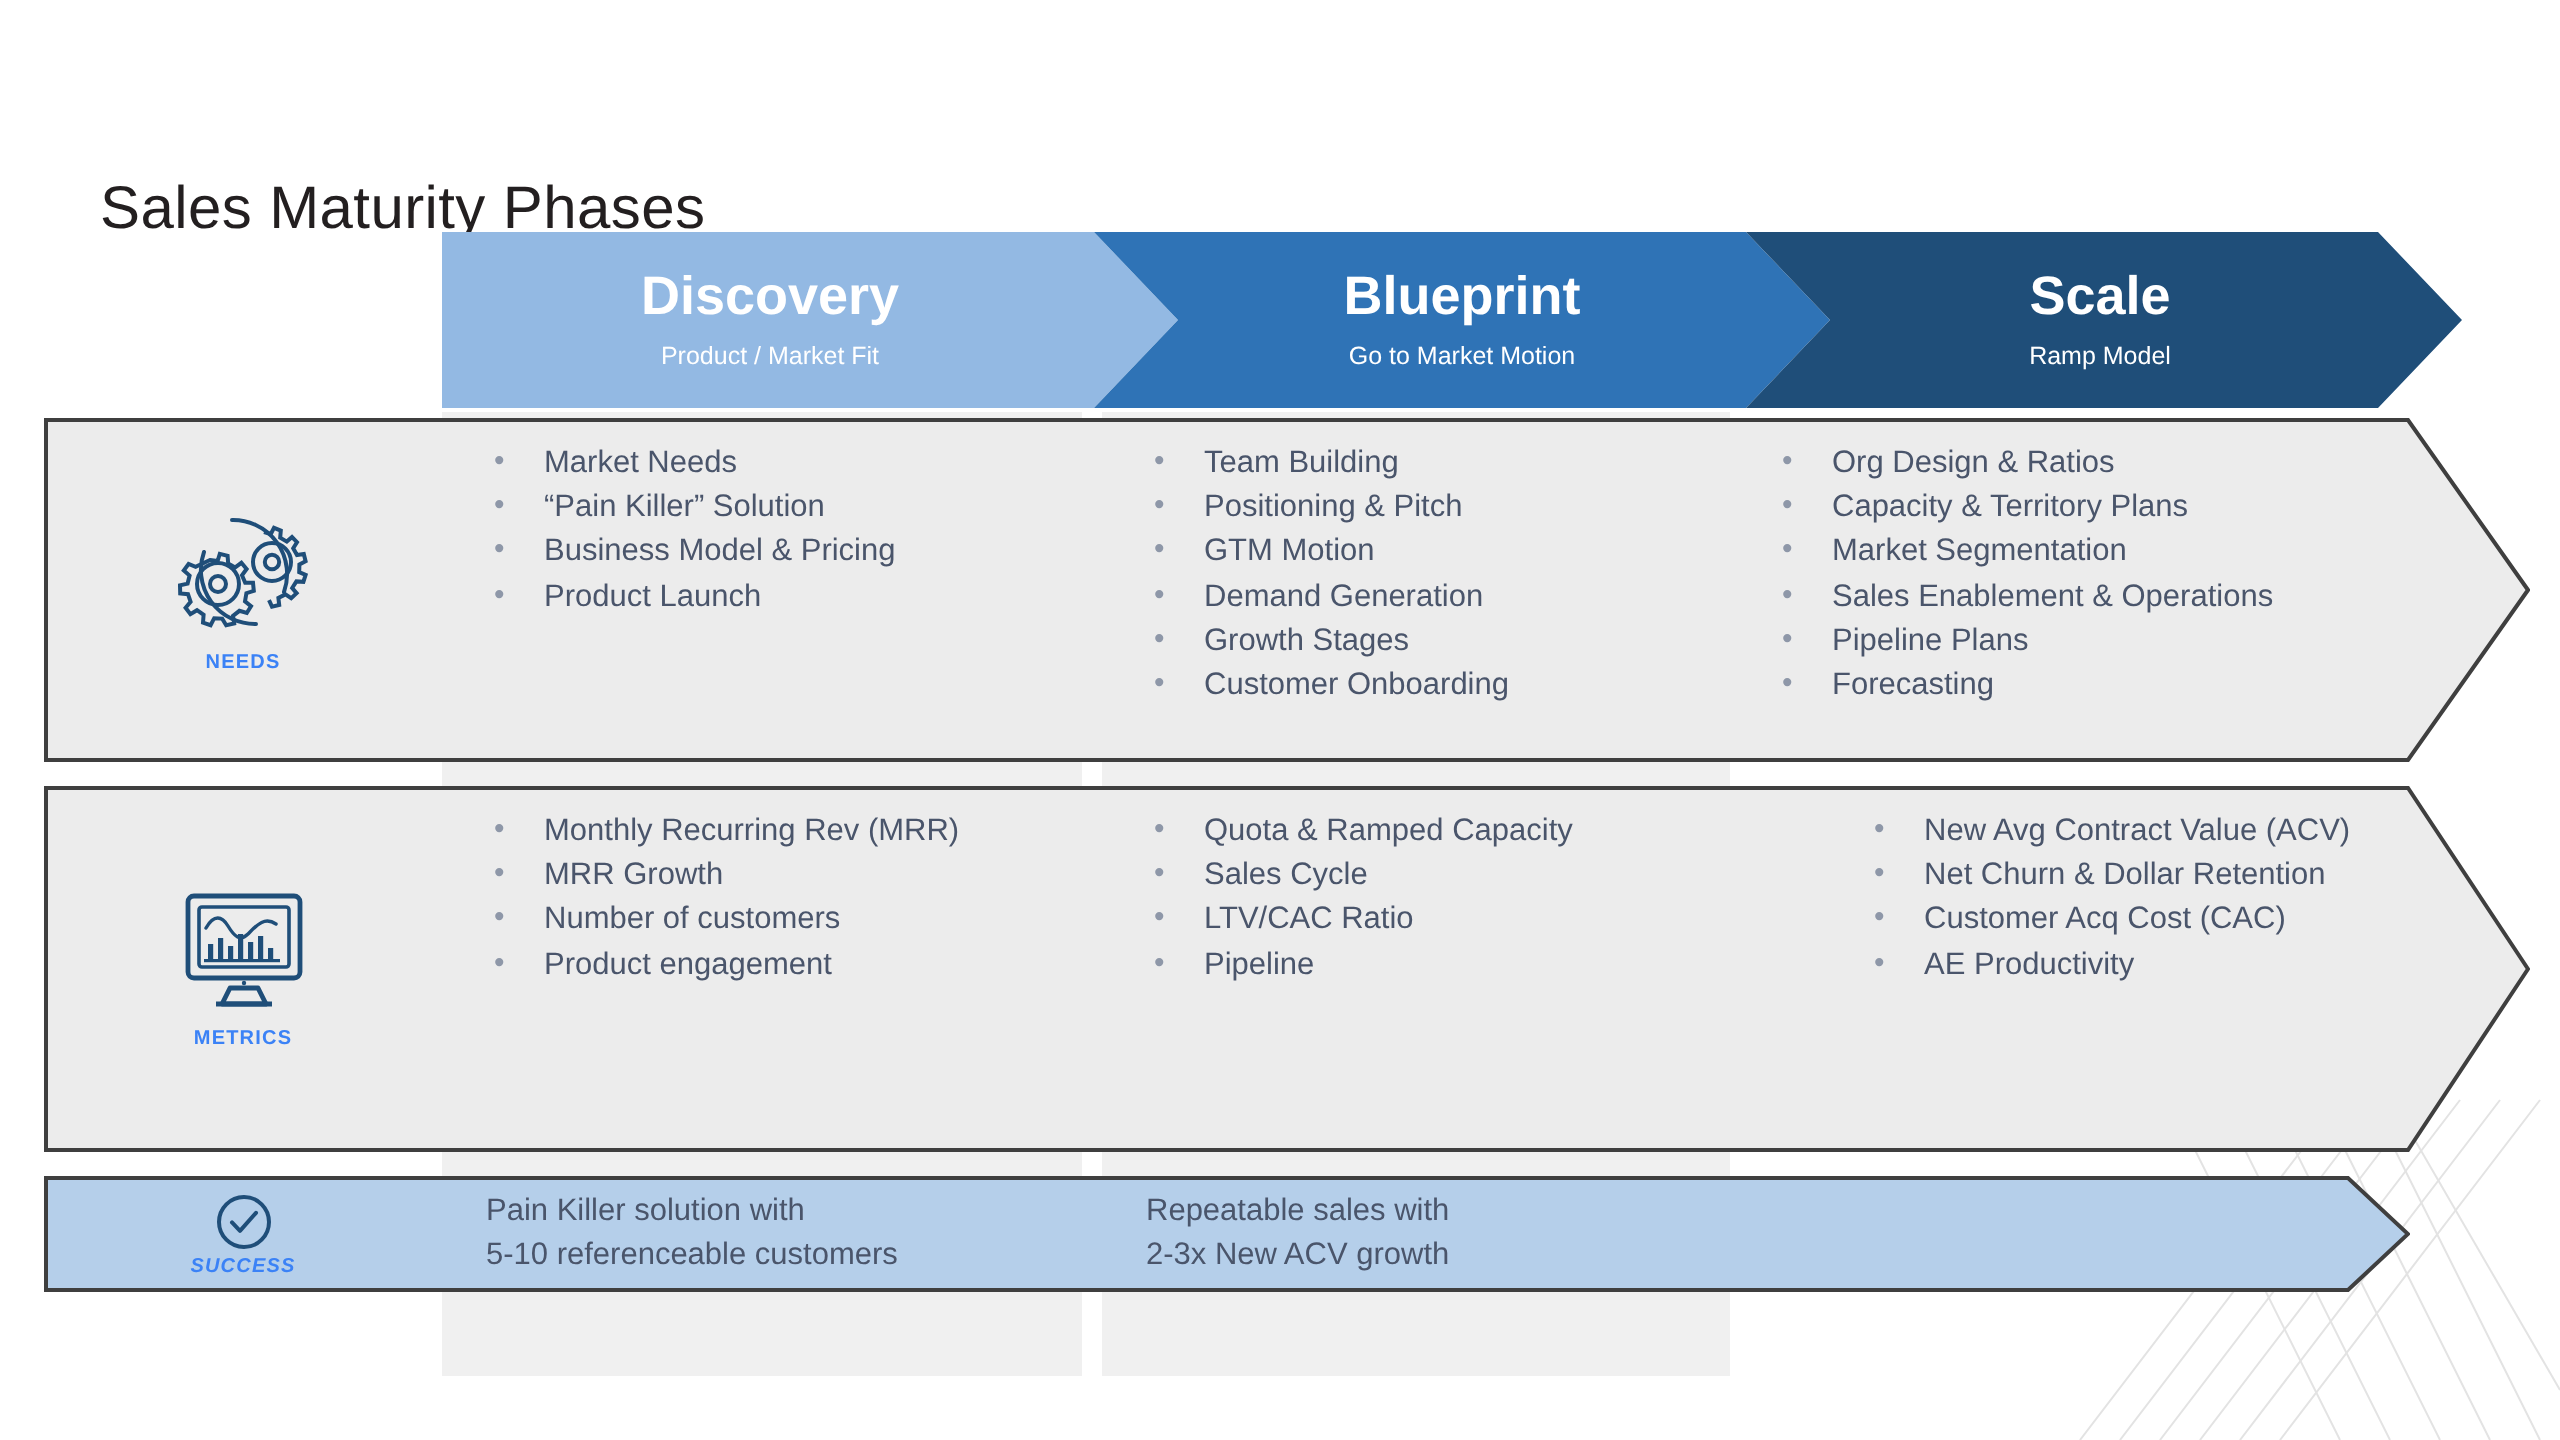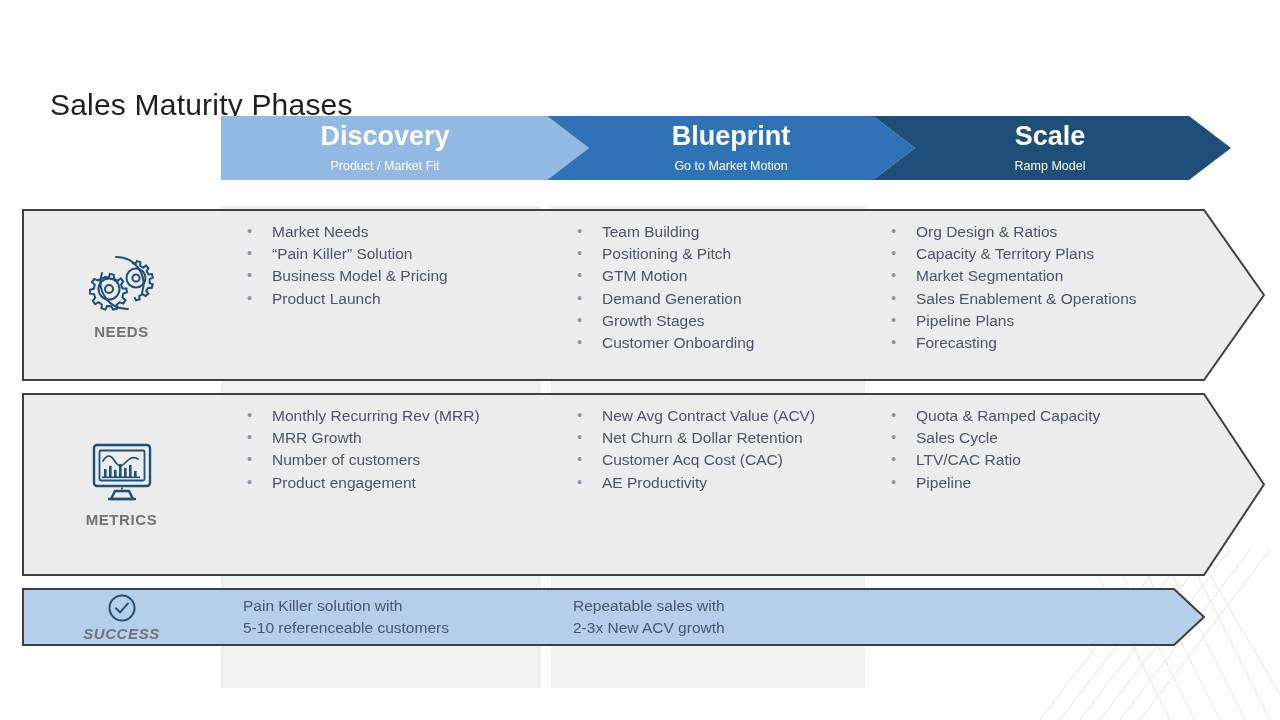--- a/index.html
+++ b/index.html
@@ -54,21 +54,21 @@
     position: absolute;
     top: 116px;
     left: 221px;
     width: 1010px;
     height: 88px;
     z-index: 3;
   }
   .phase-arrow {
     position: absolute;
     top: 0;
-    height: 64px;
+    height: 88px;
     display: flex;
     flex-direction: column;
     align-items: center;
     justify-content: center;
     color: #ffffff;
   }
   .phase-arrow .ph-name {
     font-size: 27px;
     font-weight: bold;
     line-height: 1.1;
@@ -126,23 +126,23 @@
   
   .icon-cell {
     width: 199px;
     flex: 0 0 199px;
     display: flex;
     flex-direction: column;
     align-items: center;
     justify-content: center;
   }
   .icon-cell .icon-label {
-    font-size: 15px;
+    font-size: 10px;
     font-weight: bold;
-    color: #737373;
+    color: #3b82f6;
     letter-spacing: 0.6px;
     margin-top: 8px;
   }
   .row-success .icon-cell { flex-direction: column; justify-content: center; }
   .row-success .icon-cell .icon-label { margin-top: 2px; font-style: italic; }
 
   
   .bullet-cell {
     box-sizing: border-box;
     padding: 12px 0 0 24px;
@@ -334,35 +334,35 @@
 
     <div class="bullet-cell bc1">
       <ul>
         <li>Monthly Recurring Rev (MRR)</li>
         <li>MRR Growth</li>
         <li>Number of customers</li>
         <li>Product engagement</li>
       </ul>
     </div>
 
+    <div class="bullet-cell bc3">
+      <ul>
+        <li>Quota &amp; Ramped Capacity</li>
+        <li>Sales Cycle</li>
+        <li>LTV/CAC Ratio</li>
+        <li>Pipeline</li>
+      </ul>
+    </div>
+
     <div class="bullet-cell bc2">
       <ul>
         <li>New Avg Contract Value (ACV)</li>
         <li>Net Churn &amp; Dollar Retention</li>
         <li>Customer Acq Cost (CAC)</li>
         <li>AE Productivity</li>
-      </ul>
-    </div>
-
-    <div class="bullet-cell bc3">
-      <ul>
-        <li>Quota &amp; Ramped Capacity</li>
-        <li>Sales Cycle</li>
-        <li>LTV/CAC Ratio</li>
-        <li>Pipeline</li>
       </ul>
     </div>
   </div>
 </div>
 
 <div class="row row-success">
   <svg class="row-shape" viewBox="0 0 1183 58" preserveAspectRatio="none">
     <polygon points="1,1 1152,1 1182,29 1152,57 1,57" fill="#b5cfea" stroke="#3f3f3f" stroke-width="2"></polygon>
   </svg>
 

